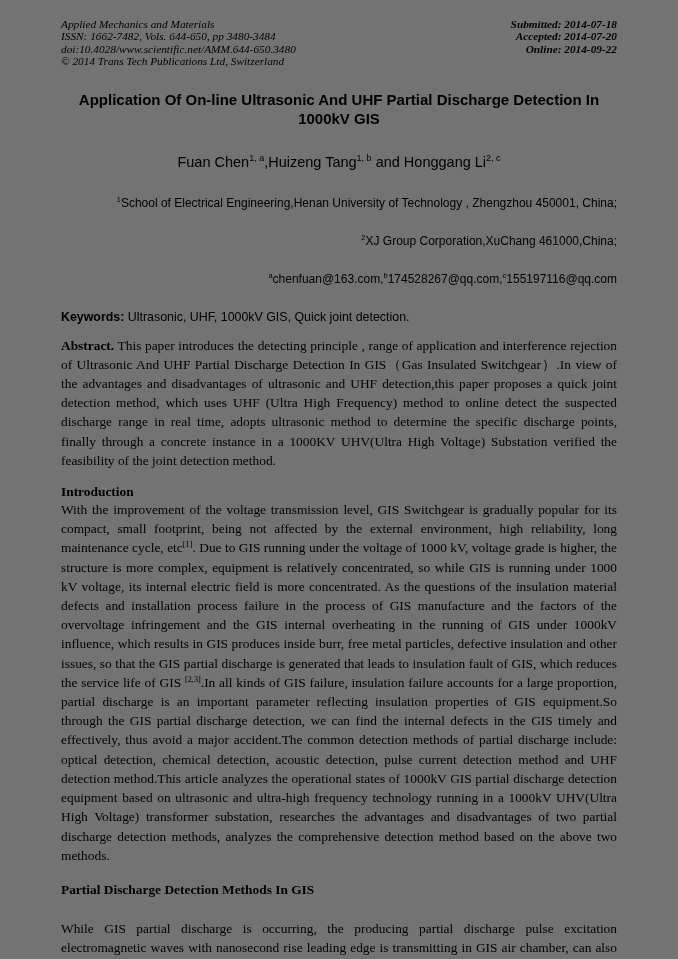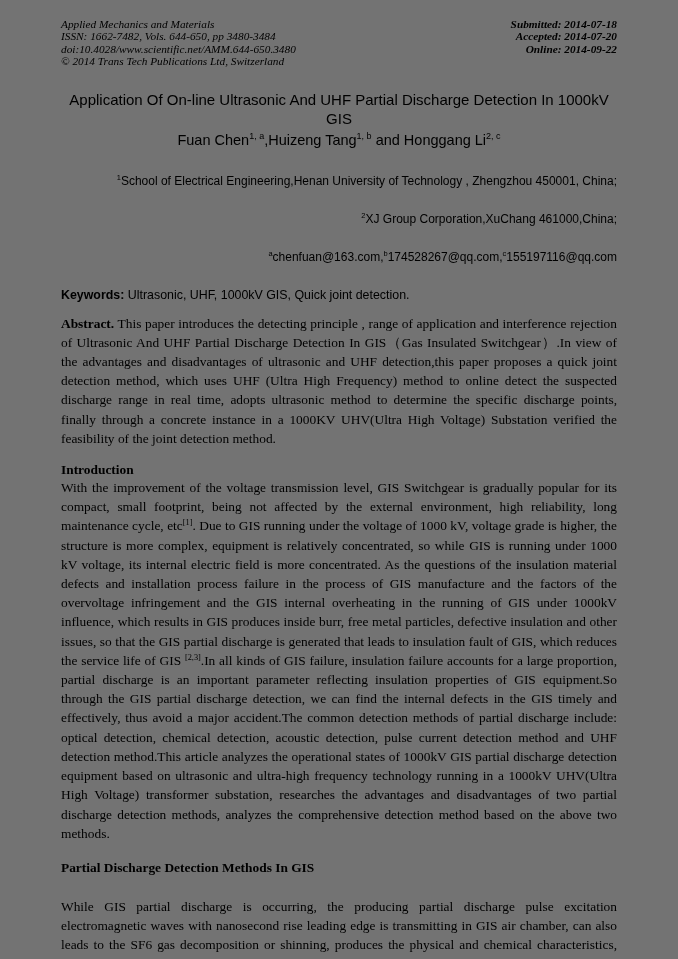--- a/index.html
+++ b/index.html
@@ -23,26 +23,26 @@
     font-size: 11.3px;
     line-height: 12.4px;
     font-family: "Liberation Serif", serif;
   }
   .hdr .right { text-align: right; font-weight: bold; }
   
   .title {
     margin-top: 22px;
     text-align: center;
     font-family: "Liberation Sans", sans-serif;
-    font-weight: normal;
+    font-weight: bold;
     font-size: 15px;
     line-height: 19px;
   }
   .authors {
-    margin-top: 2px;
+    margin-top: 24px;
     text-align: center;
     font-family: "Liberation Sans", sans-serif;
     font-size: 14.5px;
     line-height: 20px;
   }
   .authors sup, .affil sup, .emails sup {
     font-size: 0.62em;
     line-height: 0;
   }
   .affil, .emails {

